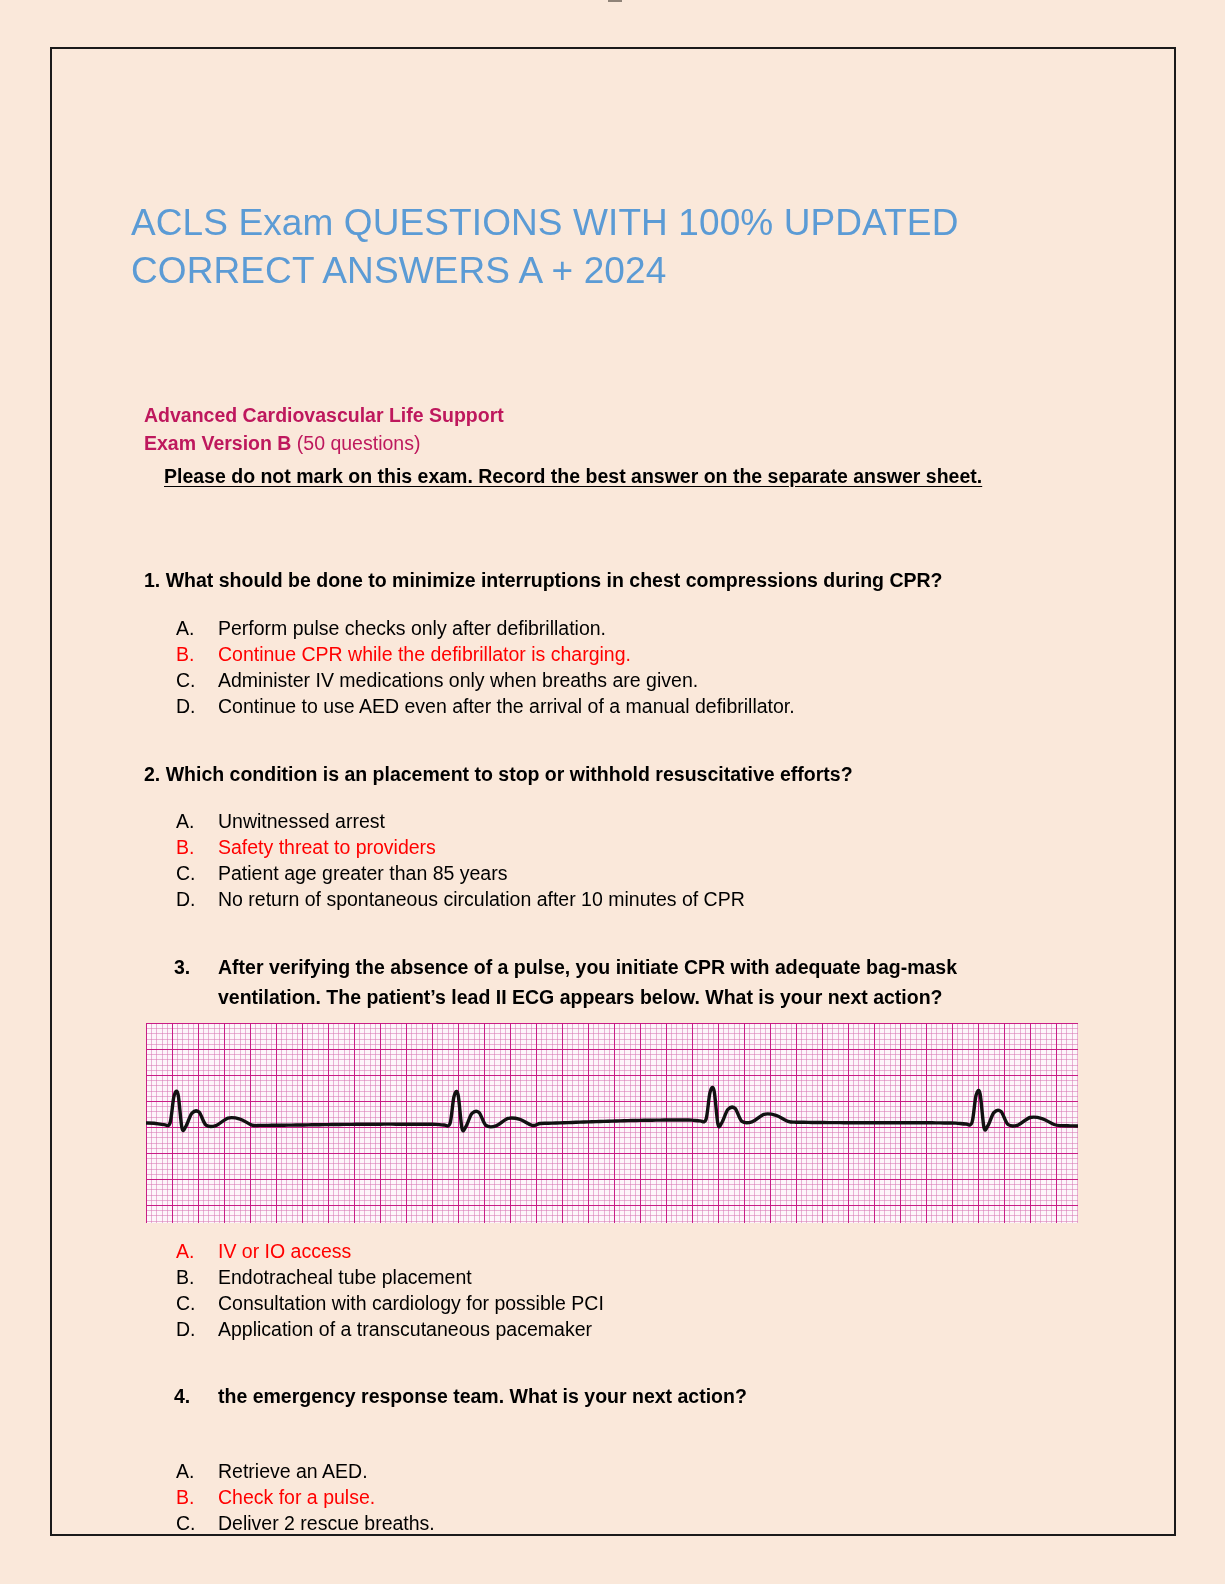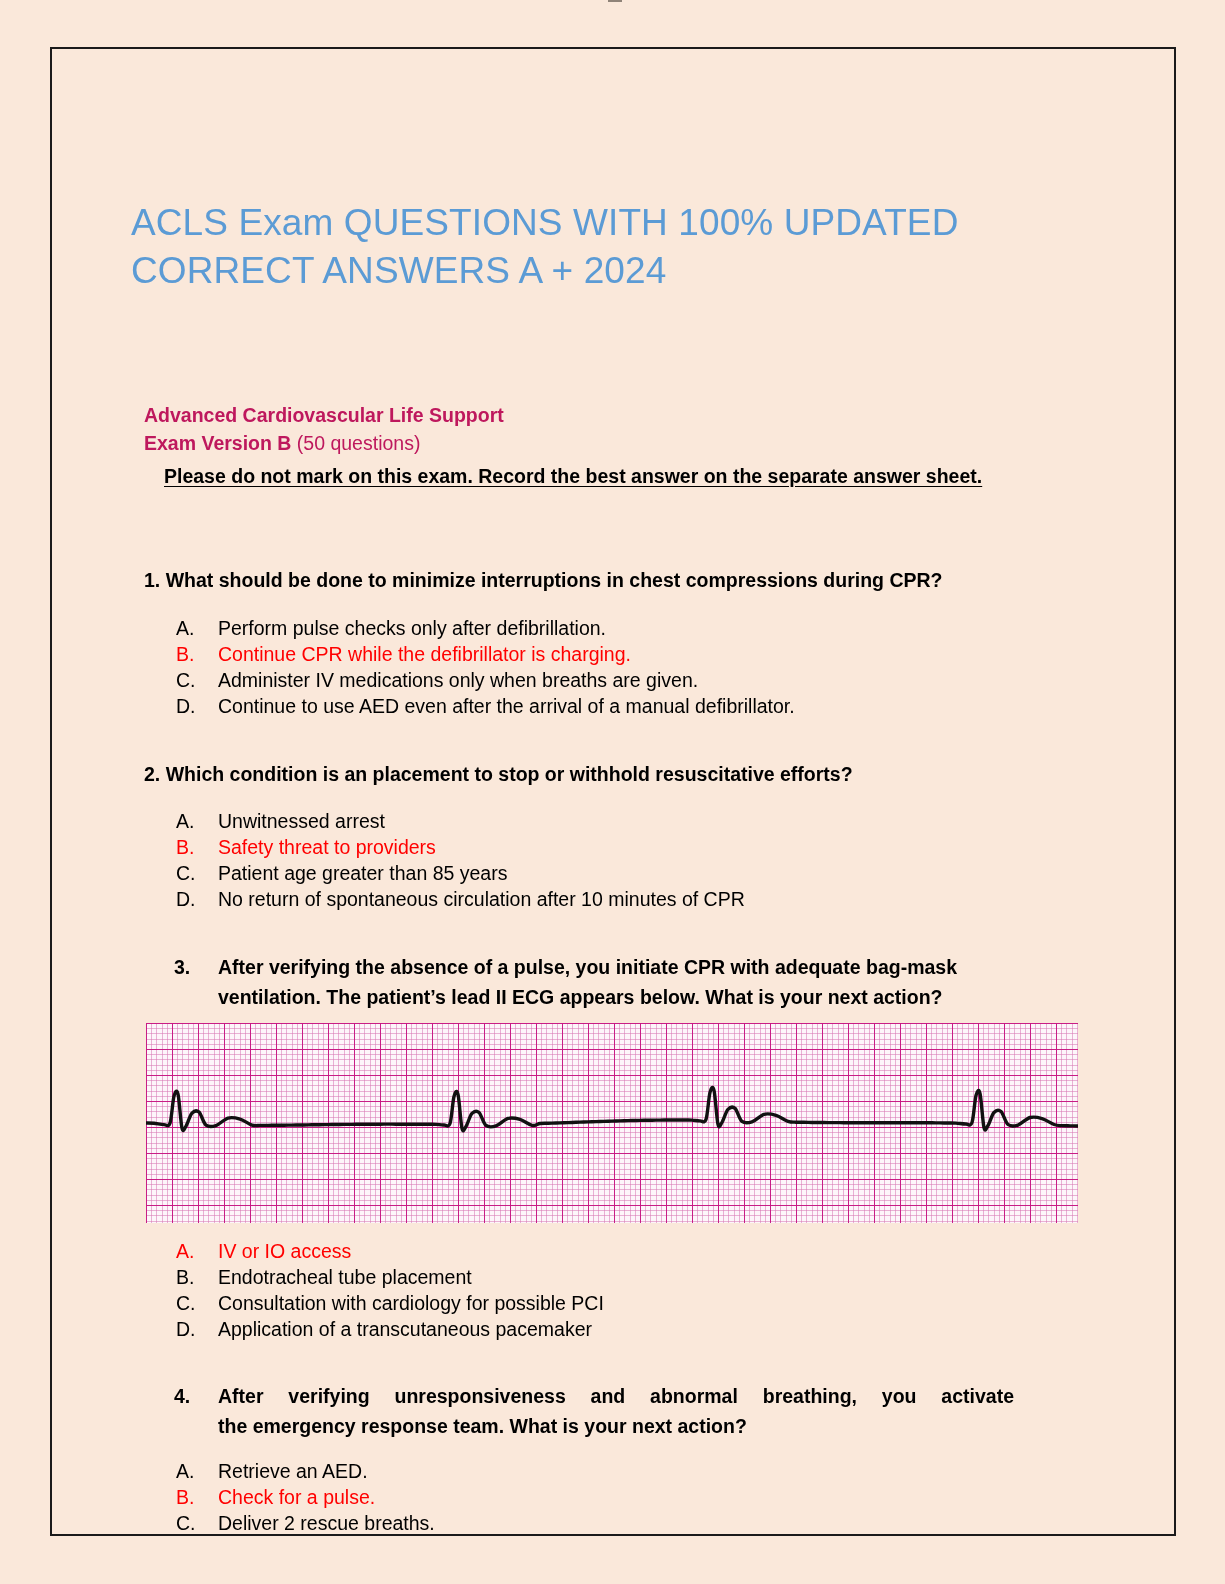--- a/index.html
+++ b/index.html
@@ -195,21 +195,20 @@
 
   <div class="opts" style="top:1238px">
     <div class="opt answer"><span class="ltr">A.</span><span class="txt">IV or IO access</span></div>
     <div class="opt"><span class="ltr">B.</span><span class="txt">Endotracheal tube placement</span></div>
     <div class="opt"><span class="ltr">C.</span><span class="txt">Consultation with cardiology for possible PCI</span></div>
     <div class="opt"><span class="ltr">D.</span><span class="txt">Application of a transcutaneous pacemaker</span></div>
   </div>
 
   <div class="q-stem hang justify" style="top:1381px">
     <span class="num">4.</span>
-    <span class="l1">After verifying unresponsiveness and abnormal breathing, you activate</span>
     <span>the emergency response team. What is your next action?</span>
   </div>
   <div class="opts" style="top:1458px">
     <div class="opt"><span class="ltr">A.</span><span class="txt">Retrieve an AED.</span></div>
     <div class="opt answer"><span class="ltr">B.</span><span class="txt">Check for a pulse.</span></div>
     <div class="opt"><span class="ltr">C.</span><span class="txt">Deliver 2 rescue breaths.</span></div>
   </div>
 
 </div>
 

